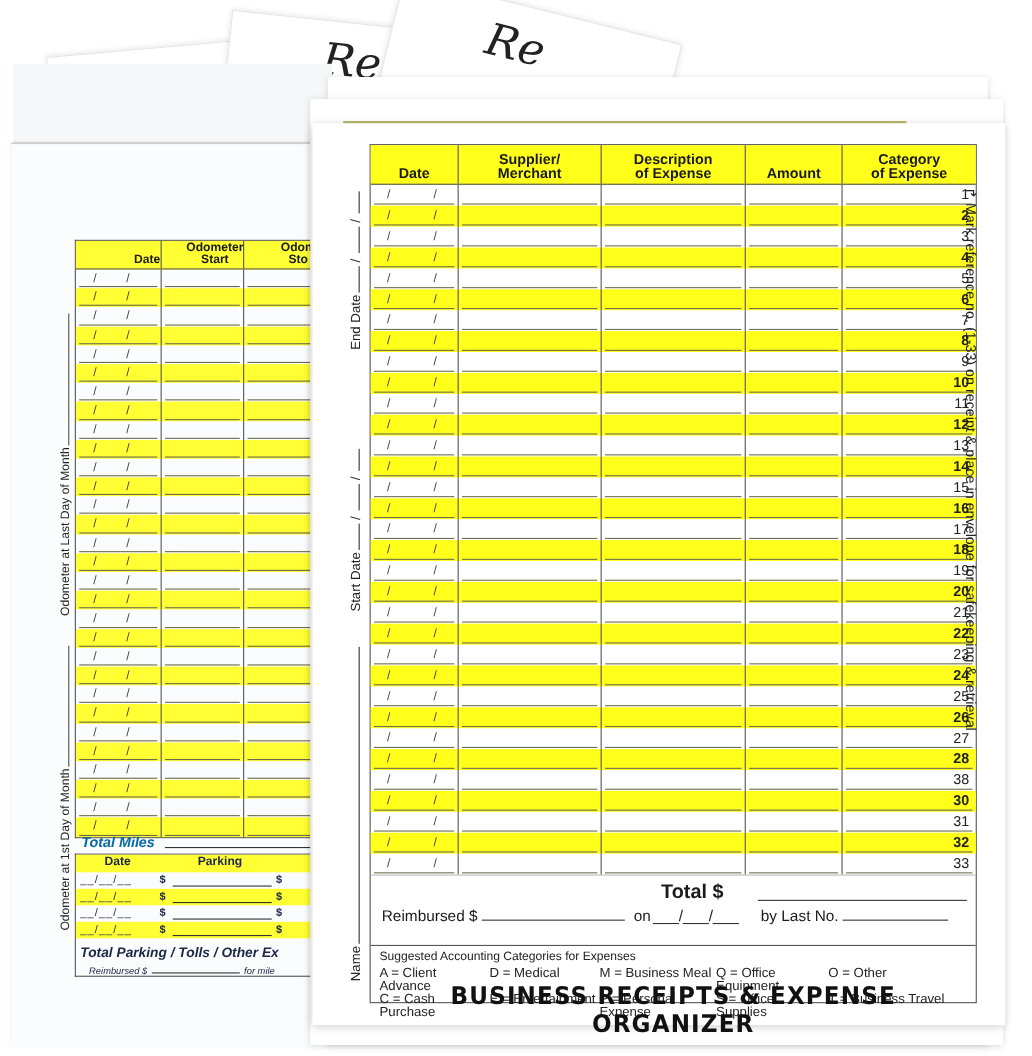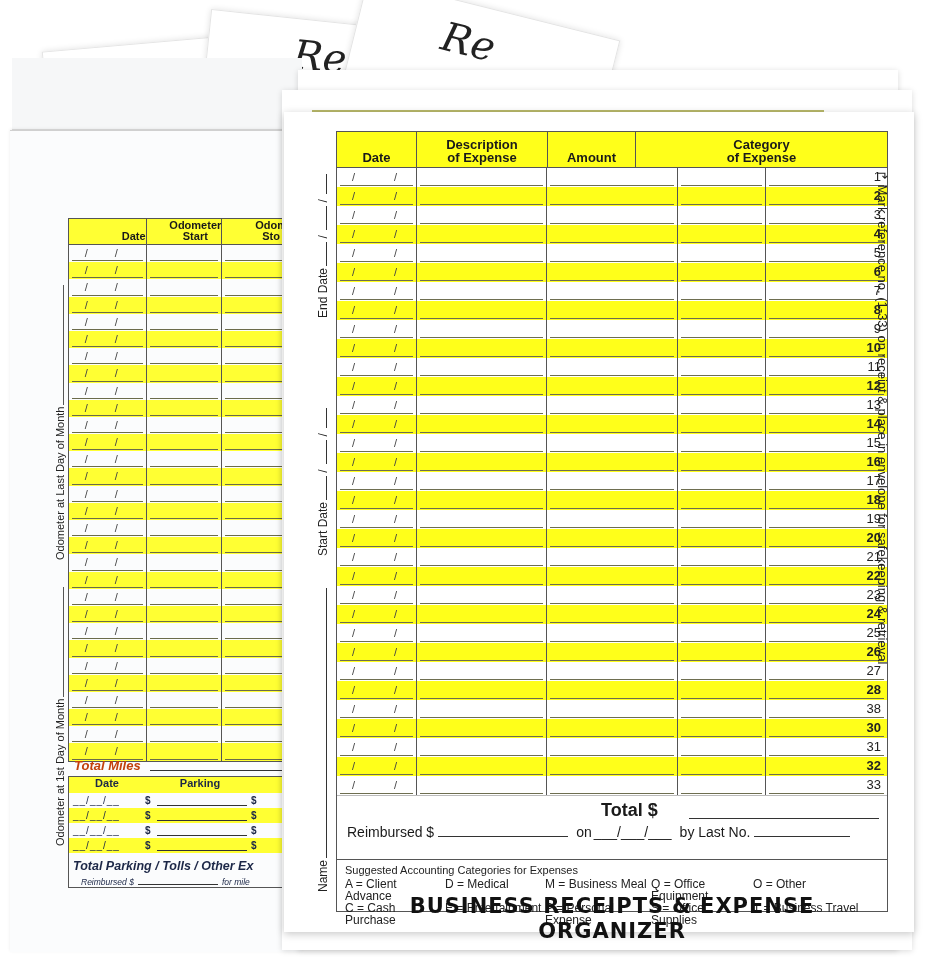--- a/index.html
+++ b/index.html
@@ -16,21 +16,21 @@
   .mileage-table { position: absolute; left: 68px; top: 218px; width: 220px; border: 1px solid #555; border-right: none; }
   .mileage-head { display: flex; height: 26px; background: #ffff33; border-bottom: 1px solid #555; }
   .mileage-head div { font-size: 11px; font-weight: bold; text-align: center; line-height: 11px; display: flex; align-items: flex-end; justify-content: flex-end; padding-bottom: 2px; border-right: 1px solid #555; }
   .m-date { width: 78px; } .m-start { width: 76px; } .m-stop { width: 66px; }
   .mileage-row { display: flex; height: 17.2px; }
   .mileage-row.y { background: #ffff33; }
   .mileage-row div { border-right: 1px solid #555; position: relative; }
   .mileage-row div::after { content: ""; position: absolute; left: 3px; right: 3px; bottom: 1px; border-bottom: 1px solid #6b6b4a; }
   .slashes { font-size: 11px; color: #444; text-align: center; letter-spacing: 12px; line-height: 16px; }
 
-  .total-miles { position: absolute; left: 74px; top: 758px; font-size: 13px; font-style: italic; font-weight: bold; color: #c2410c; }
+  .total-miles { position: absolute; left: 74px; top: 758px; font-size: 13px; font-style: italic; font-weight: bold; color: #0369a1; }
   .total-miles-line { position: absolute; left: 150px; top: 770px; width: 140px; border-bottom: 1px solid #333; }
 
   .parking-box { position: absolute; left: 68px; top: 776px; width: 220px; height: 112px; border: 1px solid #555; border-right: none; }
   .parking-head { height: 16px; background: #ffff33; display: flex; font-size: 11px; font-weight: bold; color: #1c2747; }
   .parking-head span:first-child { width: 76px; text-align: center; }
   .parking-head span:last-child { width: 110px; text-align: center; }
   .parking-row { height: 15px; display: flex; align-items: center; font-size: 10px; font-weight: bold; color: #1c2747; position: relative; }
   .parking-row.y { background: #ffff33; }
   .p-date { width: 76px; padding-left: 4px; font-weight: normal; letter-spacing: 1px; }
   .p-dollar { width: 12px; }
@@ -318,20 +318,23 @@
     <div class="bar"></div>
   </div>
 <div class="env-mid2">
     <div class="bar"></div>
   </div>
 
 <div class="env-front">
   <div class="expense-table">
     <div class="exp-head">
       <div class="c-date">Date</div>
+      <div class="c-sup">
+          <span><span>Supplier/</span><br><span>Merchant</span></span>
+        </div>
       <div class="c-desc">
           <span><span>Description</span><br><span>of Expense</span></span>
         </div>
       <div class="c-amt">Amount</div>
       <div class="c-cat">
           <span><span>Category</span><br><span>of Expense</span></span>
         </div>
     </div>
     <div id="expense-rows">
         <div class="exp-row">
@@ -566,21 +569,21 @@
           <div class="c-cat">33</div>
         </div>
       </div>
     <div class="total-area">
       <span class="total-label">Total $</span>
       <span class="total-line"></span>
       <div class="reimb-row">
         <span>Reimbursed $</span>
         <span class="ln" style="width:130px; margin:0 8px 0 4px;"></span>
         <span>on</span>
-        <span style="margin:0 8px 0 2px;text-align:right;">___/___/___</span>
+        <span style="margin:0 20px 0 2px;text-align:right;">___/___/___</span>
         <span>by Last No.</span>
         <span class="ln" style="width:96px; margin-left:4px;"></span>
       </div>
     </div>
     <div class="cat-box">
       <div class="cat-title">Suggested Accounting Categories for Expenses</div>
       <div class="cat-grid">
         <span>A = Client Advance</span>
         <span>D = Medical</span>
         <span>M = Business Meal</span>

